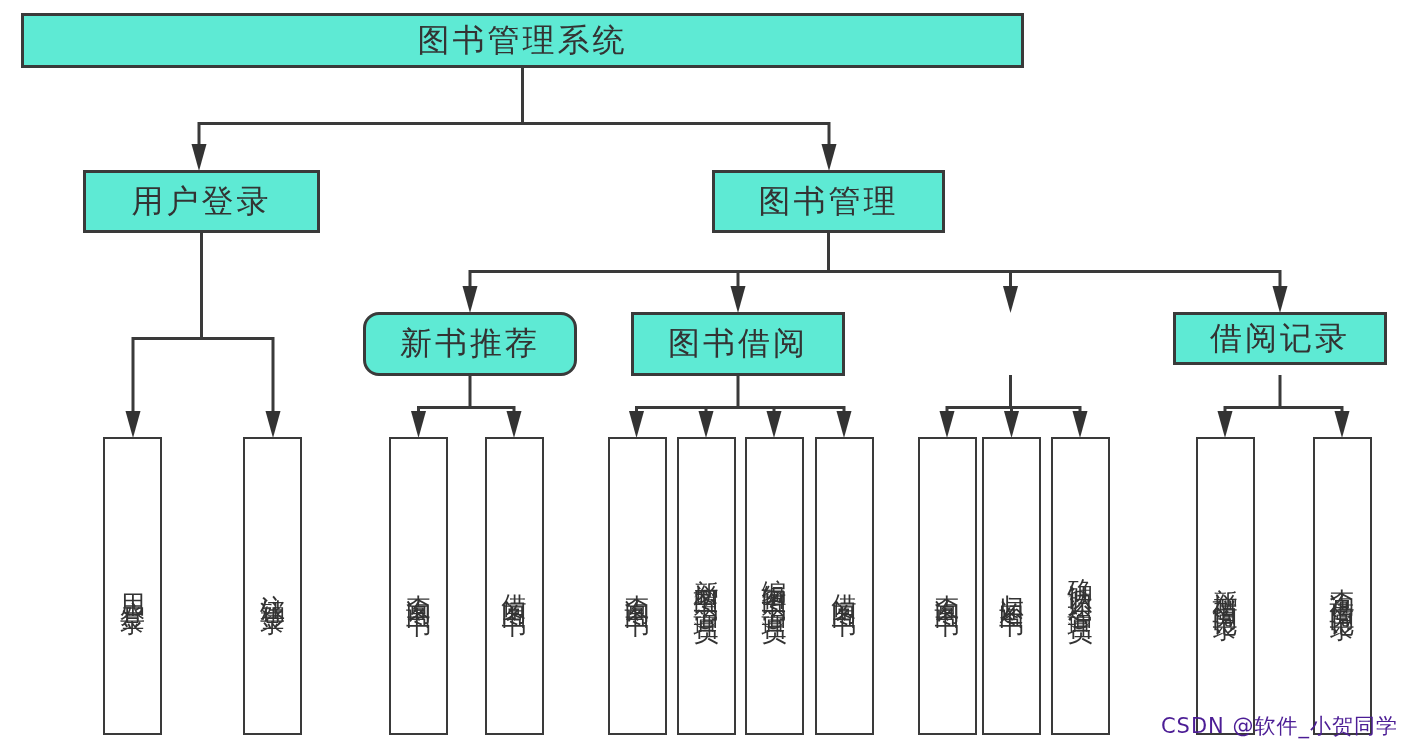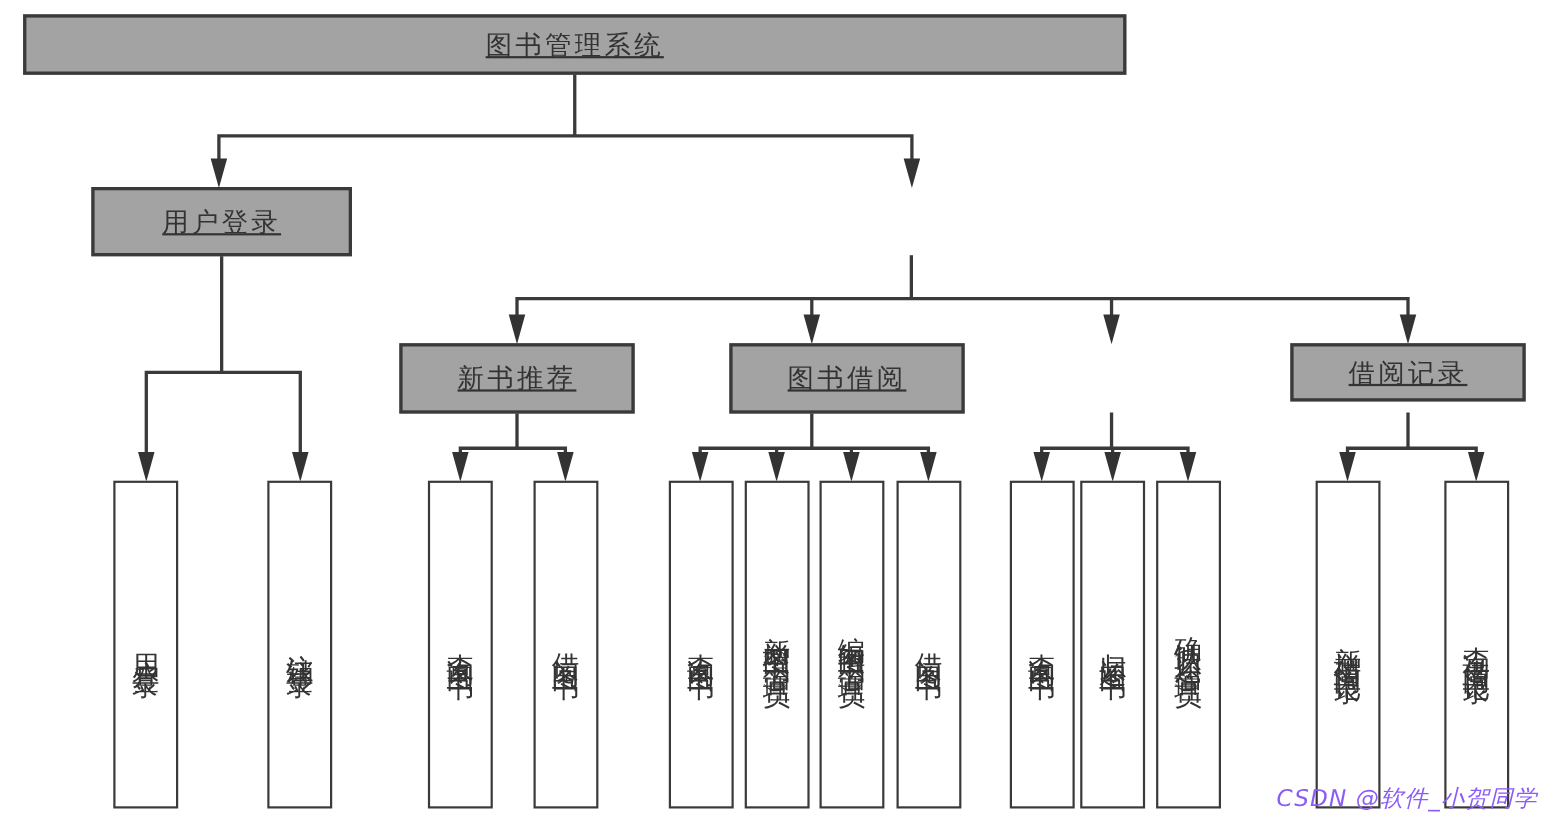--- a/index.html
+++ b/index.html
@@ -11,49 +11,47 @@
     overflow:hidden;
   }
   .connectors{
     position:absolute;left:0;top:0;width:1405px;height:747px;
     pointer-events:none;
   }
   .node{
     position:absolute;
     box-sizing:border-box;
     border:3px solid #3a3a3a;
-    background:#a3a3a3;
+    background:#5eead4;
     display:flex;align-items:center;justify-content:center;
-    font-size:24px;letter-spacing:3px;color:#333333;
+    font-size:32px;letter-spacing:3px;color:#333333;
     white-space:nowrap;
     z-index:2;
-    text-decoration:underline;
   }
   .leaf{
     position:absolute;
     top:437px;height:298px;width:59px;
     box-sizing:border-box;
     border:2.5px solid #3a3a3a;
     background:#ffffff;
     display:flex;align-items:center;justify-content:center;
     writing-mode:vertical-rl;
     text-orientation:mixed;
     font-size:25px;letter-spacing:6px;color:#333333;
     line-height:1;
     z-index:2;
   }
   .watermark{
     position:absolute;
     right:7px;top:712px;
     font-size:21px;
-    color:#8b5cf6;
+    color:#4c1d95;
     letter-spacing:1px;
     white-space:nowrap;
     z-index:5;
-    font-style:italic;
   }
 </style>
 </head>
 <body>
 
 <div class="canvas">
 
   <svg class="connectors" viewBox="0 0 1405 747" aria-hidden="true">
     <g stroke="#3a3a3a" stroke-width="3" fill="none">
       <path d="M522.5 67 V123.5"></path>
@@ -95,23 +93,24 @@
       <polygon points="1004,411 1019,411 1011.5,438"></polygon>
       <polygon points="1072.5,411 1087.5,411 1080,438"></polygon>
       <polygon points="1217.5,411 1232.5,411 1225,438"></polygon>
       <polygon points="1334.5,411 1349.5,411 1342,438"></polygon>
     </g>
   </svg>
 
   <div class="node" style="left:21px;top:13px;width:1003px;height:55px;">图书管理系统</div>
 
   <div class="node" style="left:83px;top:170px;width:237px;height:63px;">用户登录</div>
+  <div class="node" style="left:712px;top:170px;width:233px;height:63px;">图书管理</div>
 
-  <div class="node" style="left:363px;top:312px;width:214px;height:64px;">新书推荐</div>
-  <div class="node" style="left:631px;top:312px;width:214px;height:64px;margin-left:32px;">图书借阅</div>
+  <div class="node" style="left:363px;top:312px;width:214px;height:64px;border-radius:16px;">新书推荐</div>
+  <div class="node" style="left:631px;top:312px;width:214px;height:64px;">图书借阅</div>
   <div class="node" style="left:1173px;top:312px;width:214px;height:53px;">借阅记录</div>
 
   <div class="leaf" style="left:103px;">用户登录</div>
   <div class="leaf" style="left:243px;">注销登录</div>
 
   <div class="leaf" style="left:389px;">查询图书</div>
   <div class="leaf" style="left:484.5px;">借阅图书</div>
 
   <div class="leaf" style="left:607.5px;">查询图书</div>
   <div class="leaf" style="left:676.5px;">新增图书（管理员）</div>

